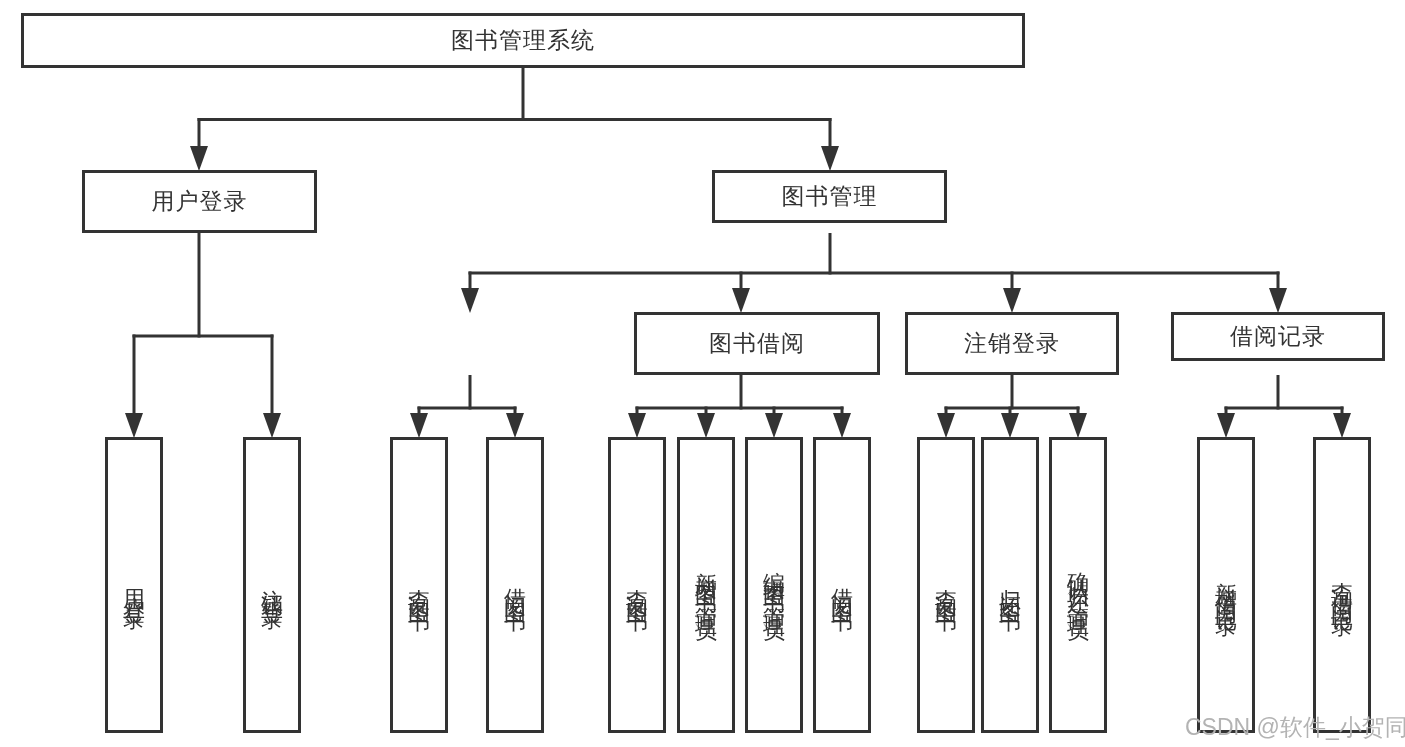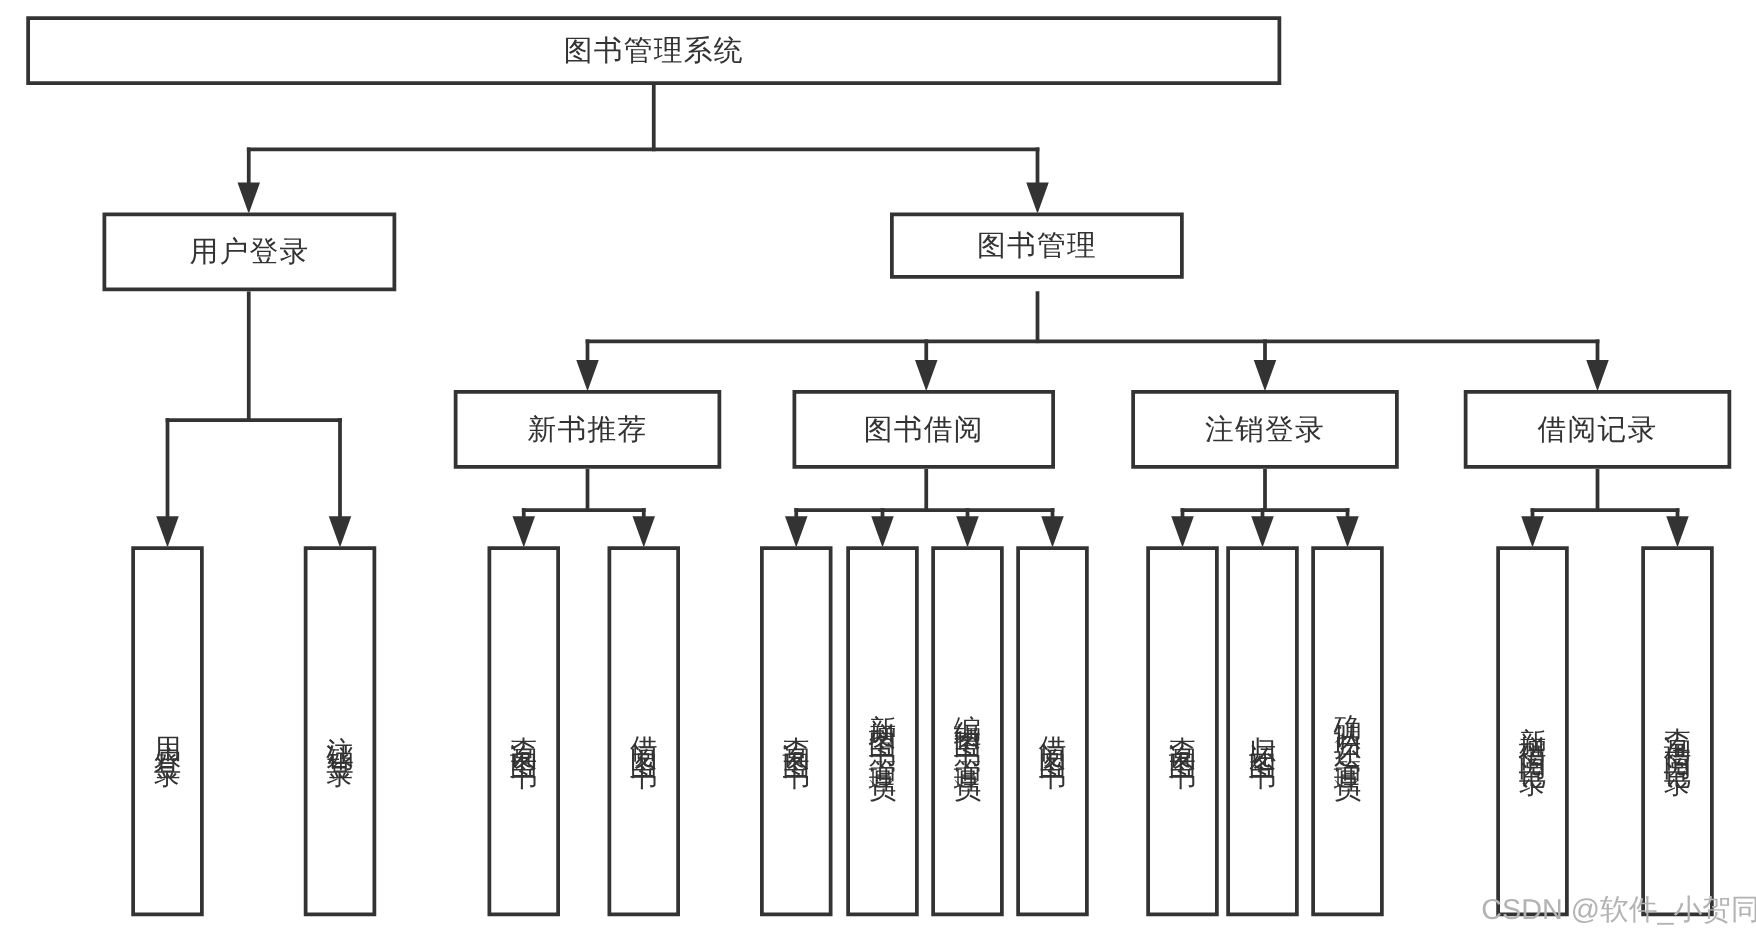--- a/index.html
+++ b/index.html
@@ -103,30 +103,27 @@
     <span class="hlbl">图书管理系统</span>
   </div>
 
   <div class="node" style="left:82px;top:170px;width:235px;height:63px">
     <span class="hlbl">用户登录</span>
   </div>
   <div class="node" style="left:712px;top:170px;width:235px;height:53px">
     <span class="hlbl">图书管理</span>
   </div>
 
-  <div class="node" style="left:363px;top:312px;width:214px;height:63px">
-    <span class="hlbl">新书推荐</span>
-  </div>
-  <div class="node" style="left:634px;top:312px;width:210px;height:63px">
+  <div class="node" style="left:634px;top:312px;width:246px;height:63px">
     <span class="hlbl">图书借阅</span>
   </div>
   <div class="node" style="left:905px;top:312px;width:214px;height:63px">
     <span class="hlbl">注销登录</span>
   </div>
-  <div class="node" style="left:1171px;top:312px;width:214px;height:63px">
+  <div class="node" style="left:1171px;top:312px;width:214px;height:49px">
     <span class="hlbl">借阅记录</span>
   </div>
 
   <div class="leaf" style="left:105px">
     <span class="vlbl">用户登录</span>
   </div>
   <div class="leaf" style="left:243px">
     <span class="vlbl">注销登录</span>
   </div>
   <div class="leaf" style="left:390px">

